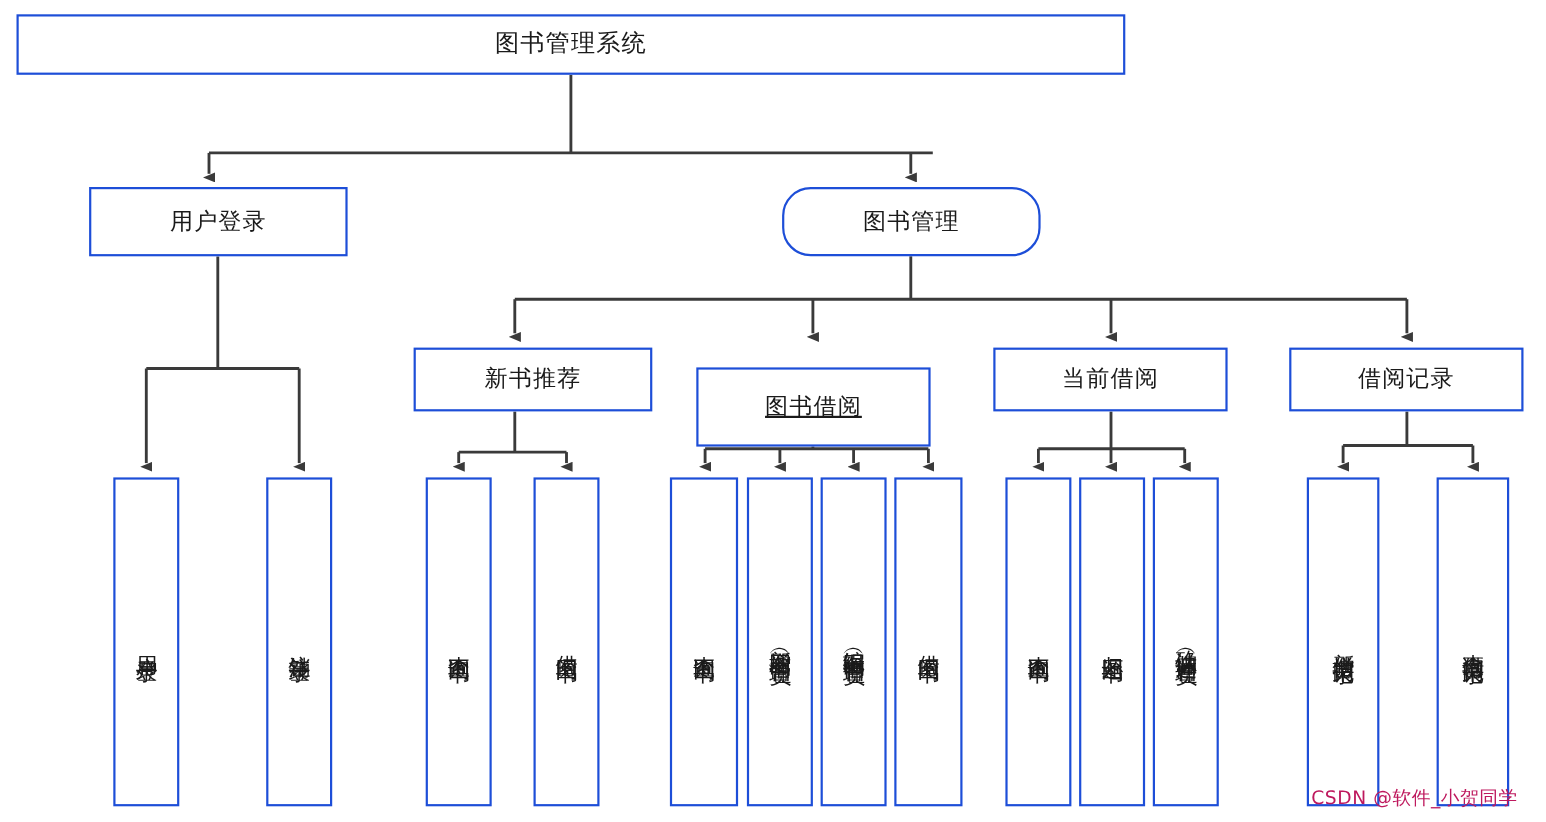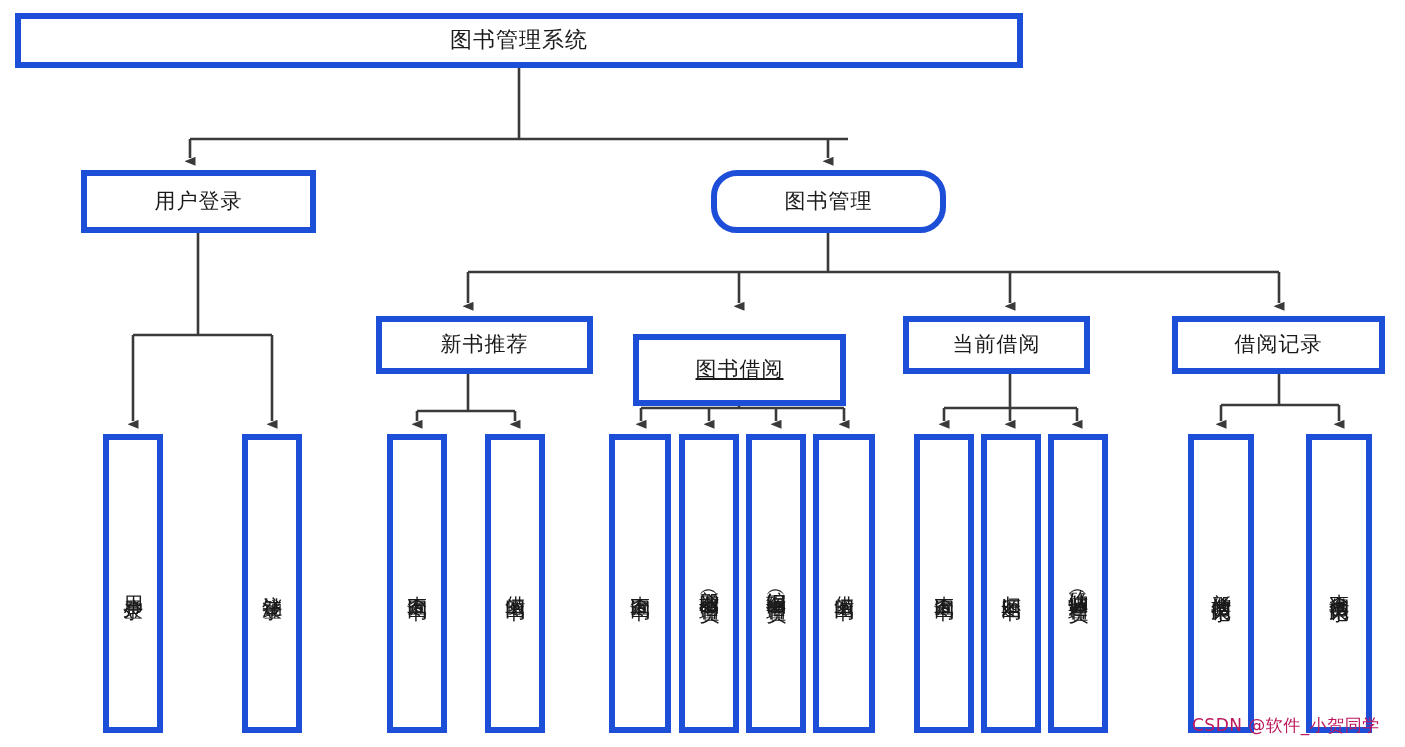--- a/index.html
+++ b/index.html
@@ -23,21 +23,21 @@
     left: 0;
     top: 0;
     width: 1405px;
     height: 747px;
     pointer-events: none;
   }
   .node {
     position: absolute;
     box-sizing: border-box;
     background: #ffffff;
-    border: 6px solid #1d4ed8;
+    border: 2px solid #1d4ed8;
     display: flex;
     align-items: center;
     justify-content: center;
     color: #1a1a1a;
     text-align: center;
   }
   .node.horiz {
     font-size: 21px;
     line-height: 1.2;
     letter-spacing: 1px;
@@ -139,21 +139,21 @@
   <div class="node horiz" style="left:711px; top:170px; width:235px; height:63px;border-radius:26px;">
     <span class="label">图书管理</span>
   </div>
 
   <div class="node horiz" style="left:376px; top:316px; width:217px; height:58px;">
     <span class="label">新书推荐</span>
   </div>
   <div class="node horiz" style="left:633px; top:334px; width:213px; height:72px;text-decoration:underline;">
     <span class="label">图书借阅</span>
   </div>
-  <div class="node horiz" style="left:903px; top:316px; width:187px; height:58px;text-align:center;">
+  <div class="node horiz" style="left:903px; top:316px; width:213px; height:58px;text-align:center;">
     <span class="label">当前借阅</span>
   </div>
   <div class="node horiz" style="left:1172px; top:316px; width:213px; height:58px;">
     <span class="label">借阅记录</span>
   </div>
 
   <div class="node vert" style="left:103px; top:434px; width:60px; height:299px;">
     <span class="label">用户登录</span>
   </div>
   <div class="node vert" style="left:242px; top:434px; width:60px; height:299px;">

